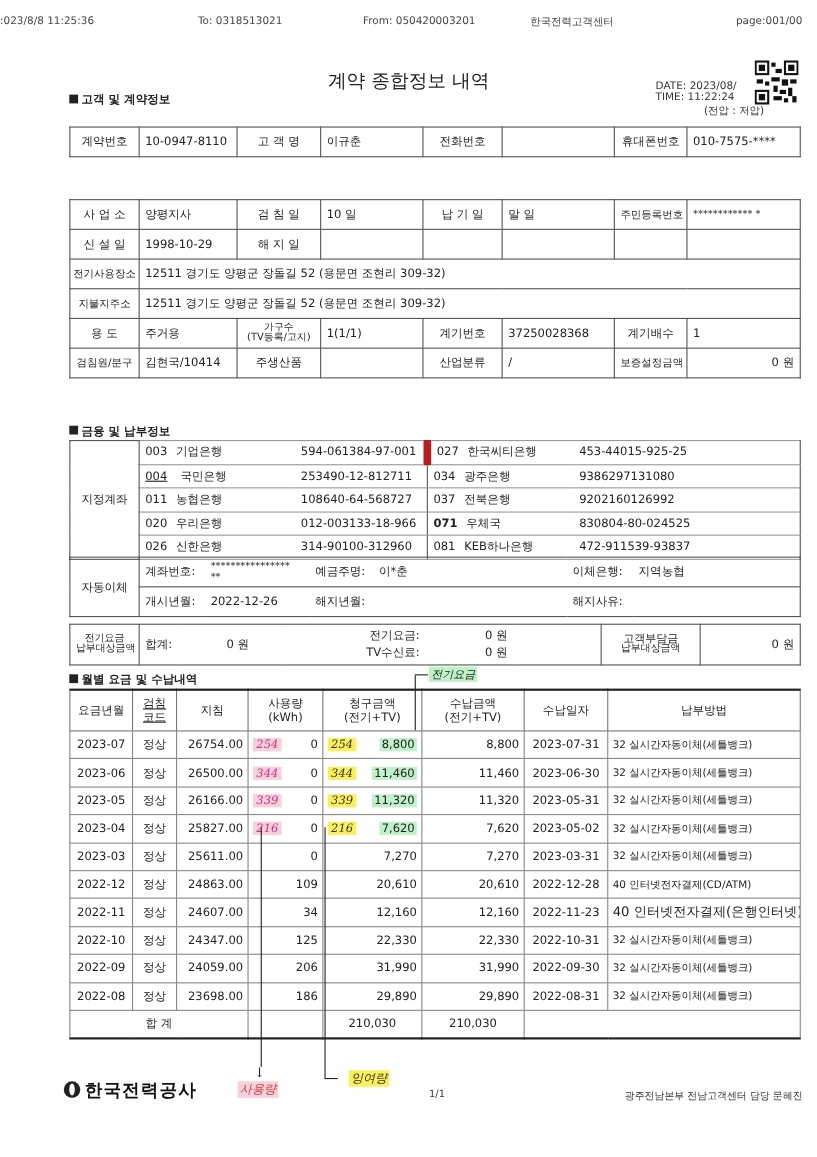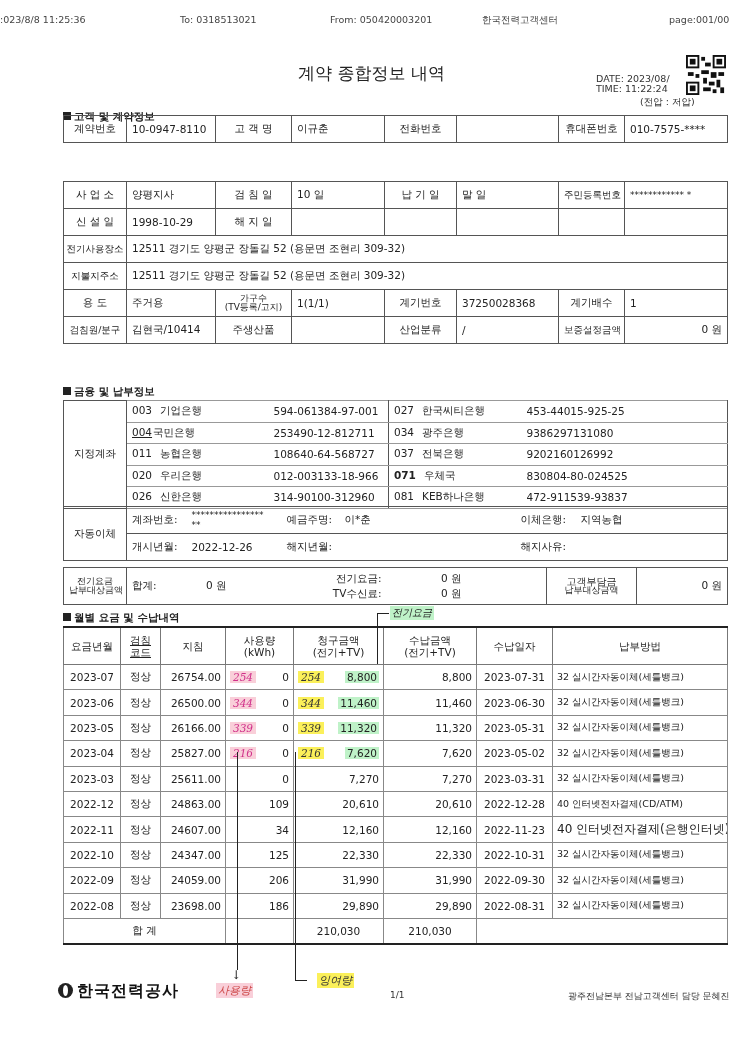--- a/index.html
+++ b/index.html
@@ -76,21 +76,21 @@
     <rect x="17" y="9" width="3" height="2"></rect>
       <rect x="9" y="12" width="2" height="3"></rect>
       <rect x="12" y="14" width="3" height="2"></rect>
     <rect x="16" y="13" width="2" height="4"></rect>
       <rect x="9" y="17" width="4" height="2"></rect>
       <rect x="14" y="18" width="2" height="2"></rect>
     <rect x="18" y="17" width="2" height="3"></rect>
   </g>
 </svg>
 
-<div class="sect" style="top:110px"><span class="sq"></span><span>고객 및 계약정보</span></div>
+<div class="sect" style="top:84px"><span class="sq"></span><span>고객 및 계약정보</span></div>
 
 <table style="top:115px;left:63px;width:664px">
   <colgroup>
       <col style="width:63px">
       <col style="width:89px">
       <col style="width:76px">
       <col style="width:93px">
       <col style="width:72px">
       <col style="width:102px">
       <col style="width:66px">
@@ -184,25 +184,25 @@
       <col style="width:142px">
       <col style="width:120px">
       <col style="width:133px">
       <col style="width:206px">
     </colgroup>
   <tbody id="bank-body">
       <tr>
         <td rowspan="5" class="lbl" style="border-top: 1px solid rgb(85, 85, 85); border-bottom: 1px solid rgb(85, 85, 85);">지정계좌</td>
         <td style="border-right:none"><span style="margin-right: 8px;">003</span><span>기업은행</span></td>
         <td style="border-left:none">594-061384-97-001</td>
-        <td style="border-right:none;border-left:1px solid #b91c1c"><span style="margin-right: 8px;">027</span><span>한국씨티은행</span></td>
+        <td style="border-right:none;border-left:7px solid #b91c1c"><span style="margin-right: 8px;">027</span><span>한국씨티은행</span></td>
         <td style="border-left:none">453-44015-925-25</td>
       </tr>
       <tr>
-        <td style="border-right:none"><span style="margin-right: 1px; text-decoration: underline;">004</span><span>국민은행</span></td>
+        <td style="border-right:none"><span style="margin-right: 12px; text-decoration: underline;">004</span><span>국민은행</span></td>
         <td style="border-left:none">253490-12-812711</td>
         <td style="border-right:none;border-left:1px solid #555"><span style="margin-right: 8px;">034</span><span>광주은행</span></td>
         <td style="border-left:none">9386297131080</td>
       </tr>
       <tr>
         <td style="border-right:none"><span style="margin-right: 8px;">011</span><span>농협은행</span></td>
         <td style="border-left:none">108640-64-568727</td>
         <td style="border-right:none;border-left:1px solid #555"><span style="margin-right: 8px;">037</span><span>전북은행</span></td>
         <td style="border-left:none">9202160126992</td>
       </tr>

